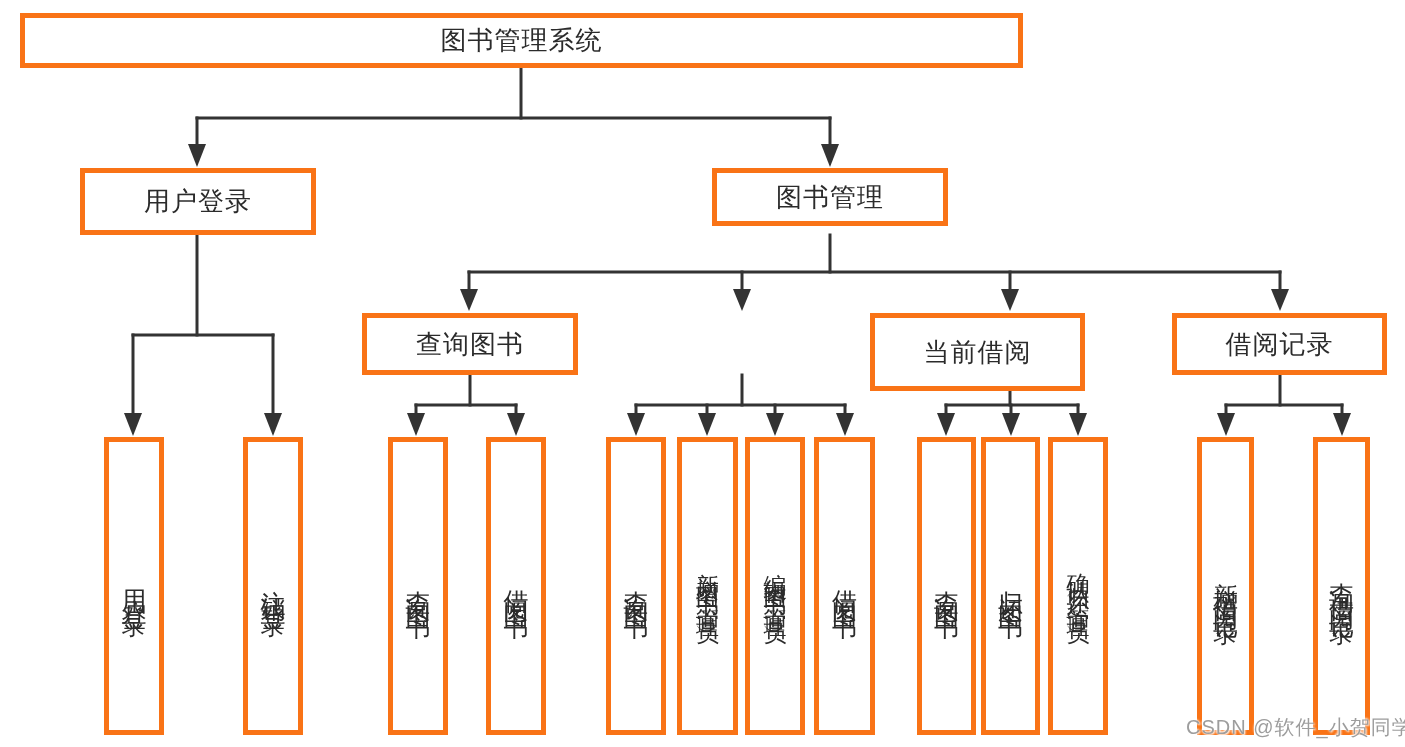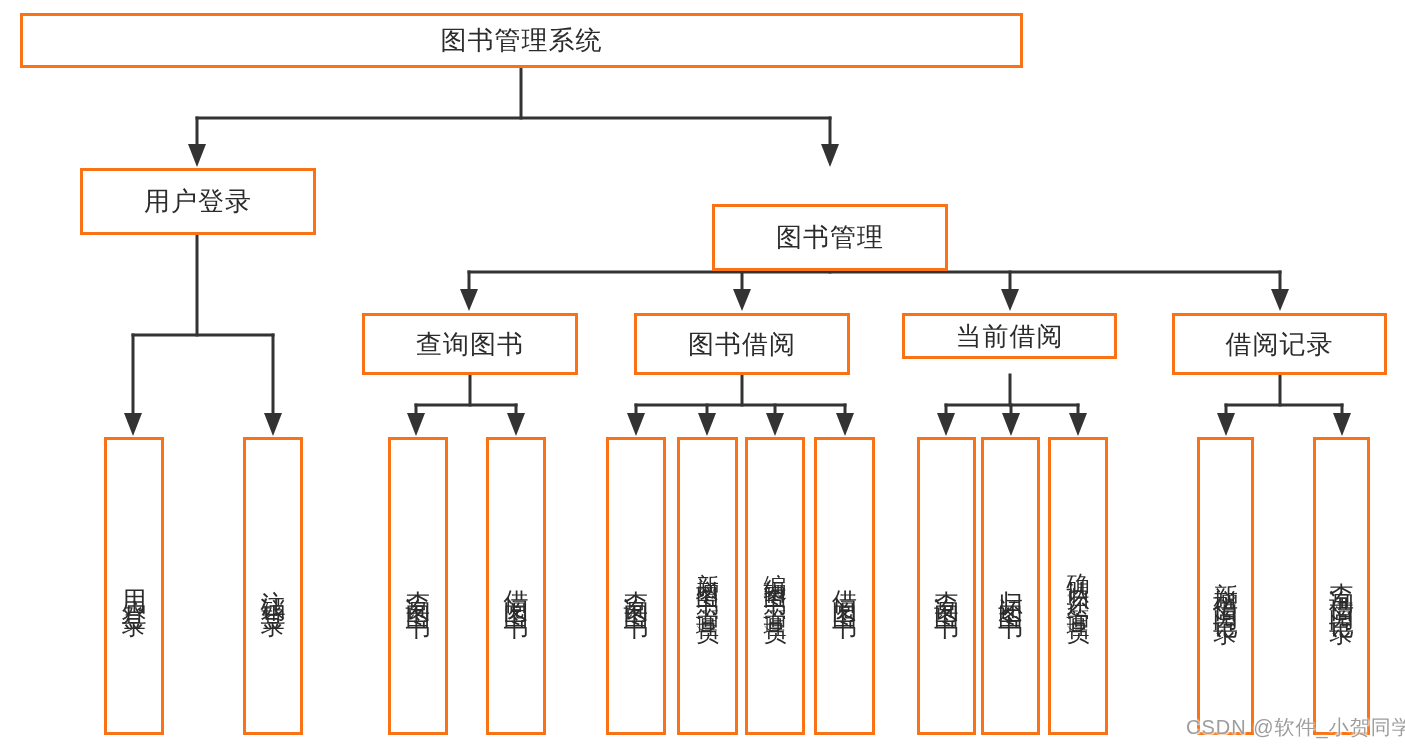--- a/index.html
+++ b/index.html
@@ -8,21 +8,21 @@
     width:1405px;height:747px;
     background:#ffffff;
     font-family:"Liberation Sans", sans-serif;
     overflow:hidden;
   }
   .connectors{position:absolute;left:0;top:0;z-index:1;}
   .node{
     position:absolute;
     box-sizing:border-box;
     background:#ffffff;
-    border:3px solid #f97316;
+    border:5px solid #f97316;
     color:#2b2b2b;
     display:flex;align-items:center;justify-content:center;
     z-index:2;
     text-align:center;
   }
   .h-node{font-size:26px;letter-spacing:1px;}
   .leaf{z-index:2;}
   .leaf span{
     writing-mode:vertical-rl;
     font-size:25px;
@@ -37,24 +37,24 @@
     z-index:5;
     font-size:20px;
     color:#9d9d9d;
     letter-spacing:1px;
     text-shadow:0 0 3px #ffffff, 1px 1px 2px #ffffff, -1px -1px 2px #ffffff;
     white-space:nowrap;
   }
   
   #n-root{left:20px;top:13px;width:1003px;height:55px;}
   #n-user-login{left:80px;top:168px;width:236px;height:67px;}
-  #n-book-mgmt{left:712px;top:168px;width:236px;height:67px;margin-top:36px;}
+  #n-book-mgmt{left:712px;top:168px;width:236px;height:58px;}
   #n-new-book{left:362px;top:313px;width:216px;height:62px;}
   #n-book-borrow{left:634px;top:313px;width:216px;height:62px;}
-  #n-cur-borrow{left:902px;top:313px;width:215px;height:46px;}
+  #n-cur-borrow{left:870px;top:313px;width:215px;height:78px;}
   #n-borrow-rec{left:1172px;top:313px;width:215px;height:62px;}
   #l1{left:104px;top:437px;width:60px;height:298px;}
   #l2{left:243px;top:437px;width:60px;height:298px;}
   #l3{left:388px;top:437px;width:60px;height:298px;}
   #l4{left:486px;top:437px;width:60px;height:298px;}
   #l5{left:606px;top:437px;width:60px;height:298px;}
   #l6{left:677px;top:437px;width:61px;height:298px;}
   #l7{left:745px;top:437px;width:60px;height:298px;}
   #l8{left:814px;top:437px;width:61px;height:298px;}
   #l9{left:917px;top:437px;width:59px;height:298px;}
@@ -148,23 +148,20 @@
   <div class="node h-node" id="n-user-login">
     <span>用户登录</span>
   </div>
   <div class="node h-node" id="n-book-mgmt">
     <span>图书管理</span>
   </div>
 
   <div class="node h-node" id="n-new-book">
     <span>查询图书</span>
   </div>
-  <div class="node h-node" id="n-book-borrow">
-    <span>图书借阅</span>
-  </div>
   <div class="node h-node" id="n-cur-borrow">
     <span>当前借阅</span>
   </div>
   <div class="node h-node" id="n-borrow-rec">
     <span>借阅记录</span>
   </div>
 
   <div class="node leaf" id="l1">
     <span>用户登录</span>
   </div>

